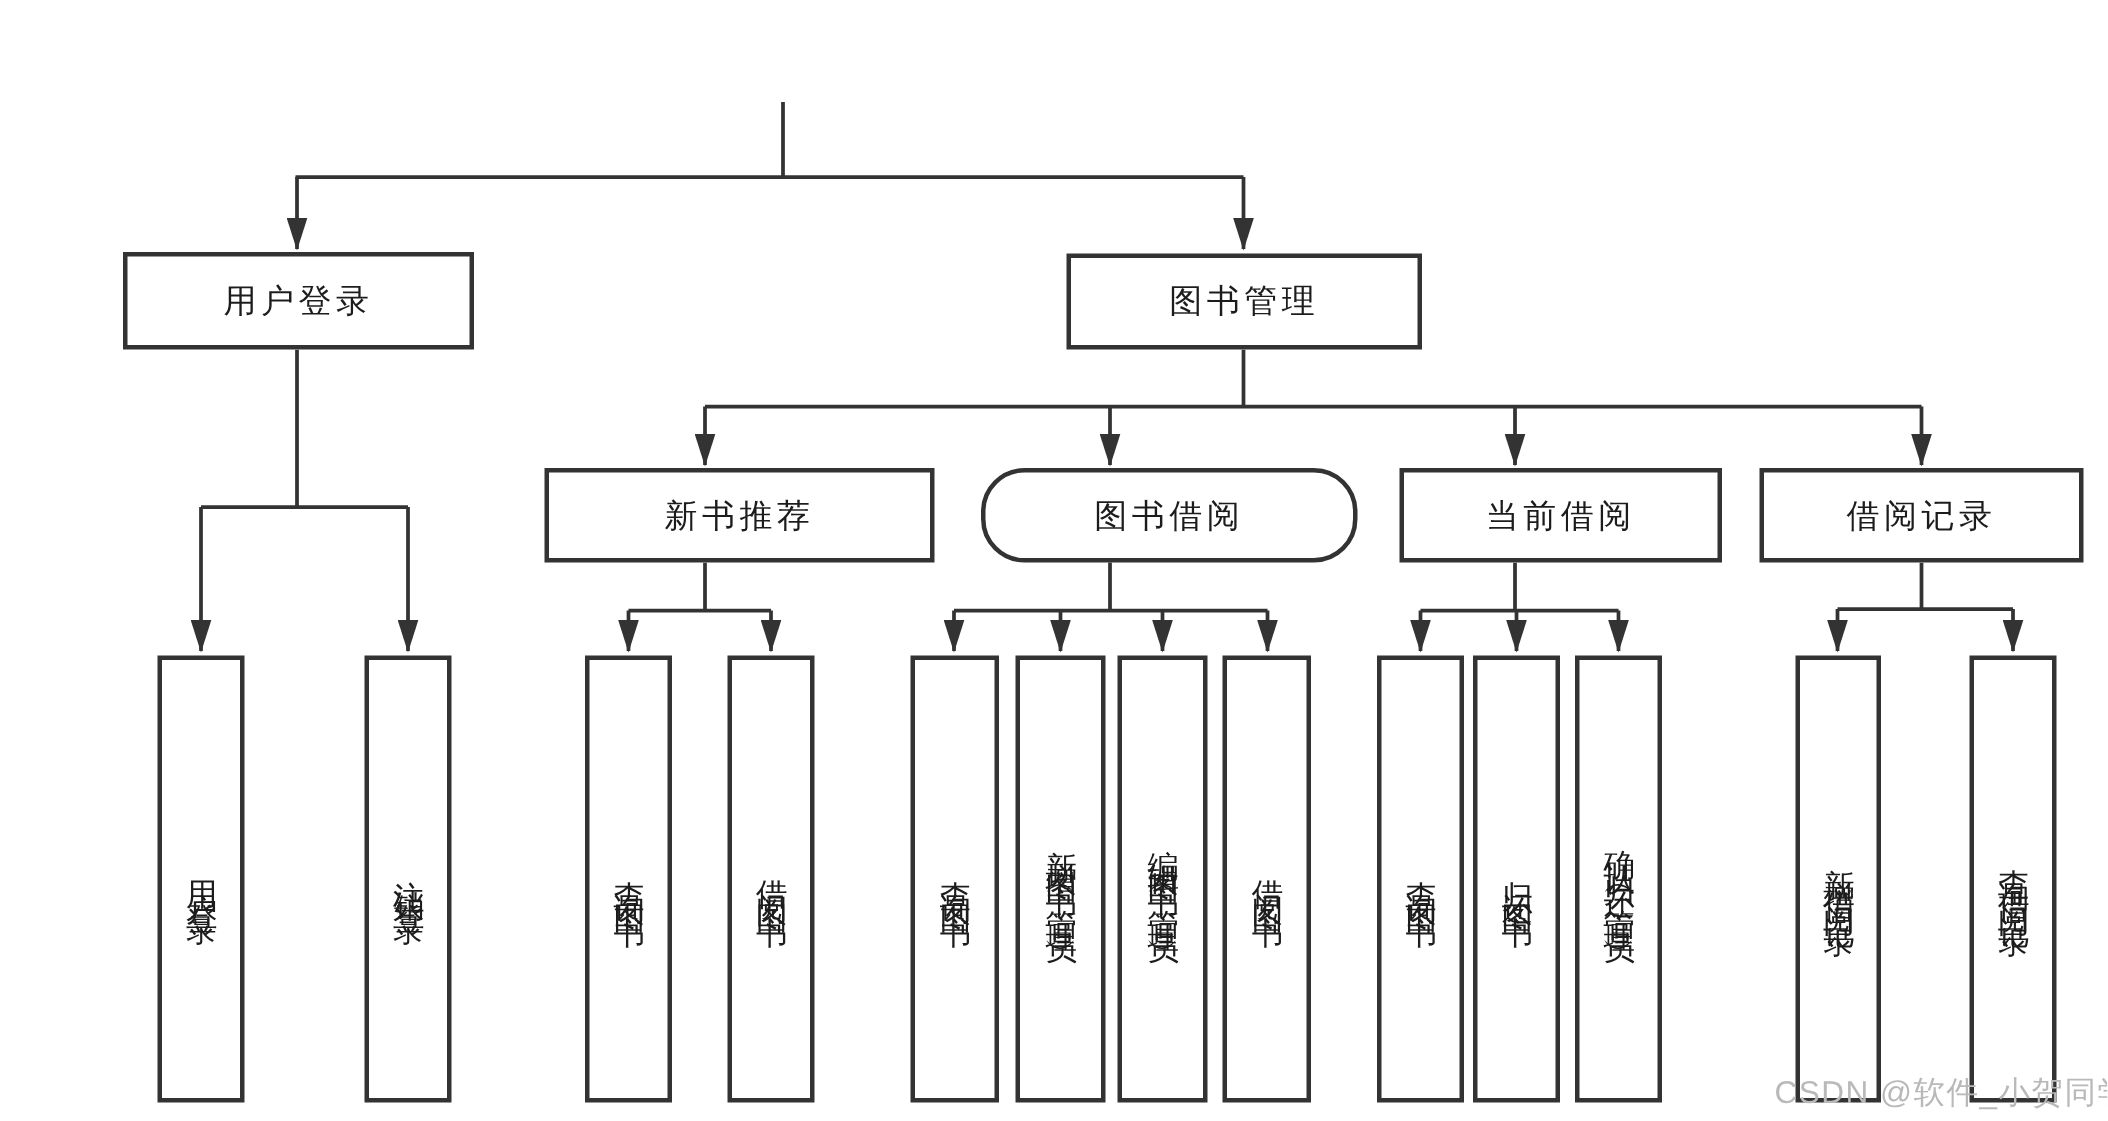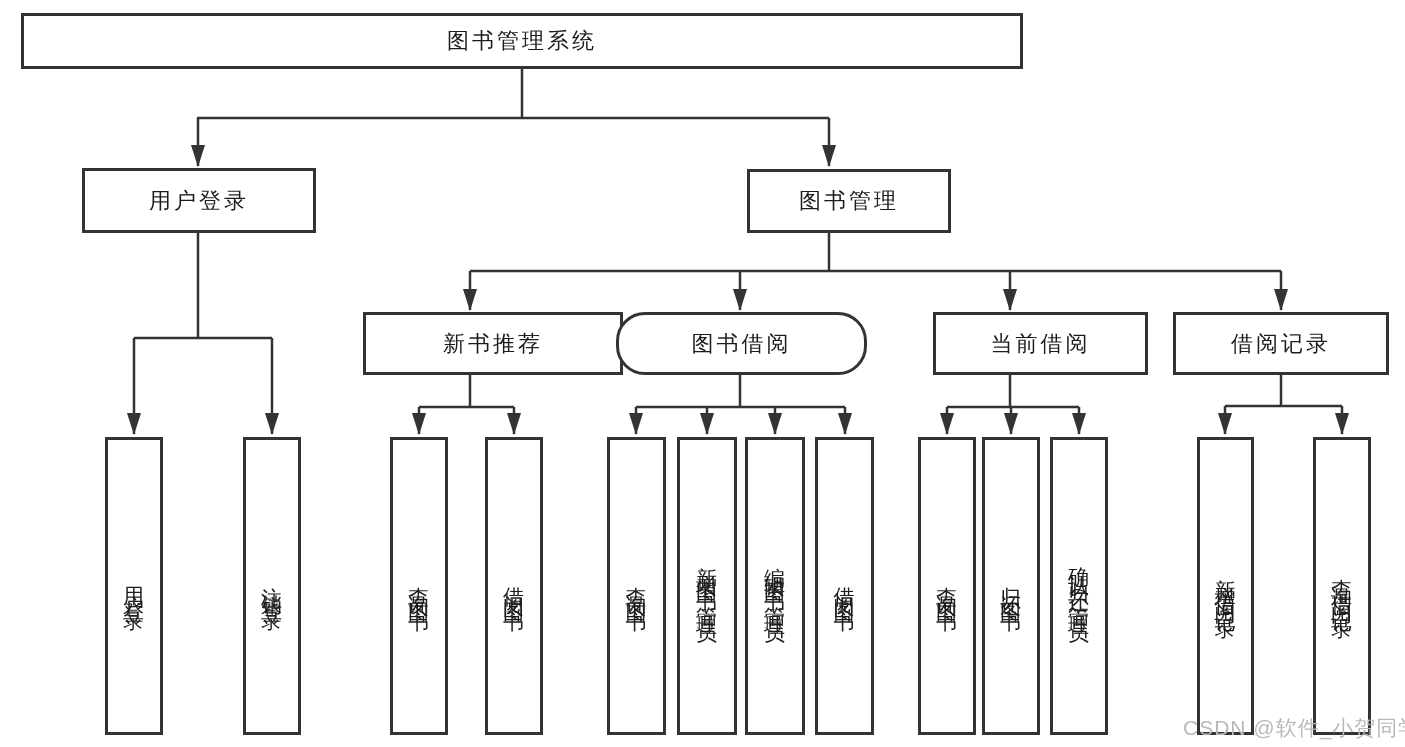--- a/index.html
+++ b/index.html
@@ -105,35 +105,32 @@
 
       <g>
         <path d="M1281 375 V406"></path>
         <path d="M1225 406 H1342"></path>
         <path d="M1225 406 V434" marker-end="url(#ah)"></path>
         <path d="M1342 406 V434" marker-end="url(#ah)"></path>
       </g>
     </g>
   </svg>
 
-  <div class="node hnode" style="left:21px;top:13px;width:1002px;height:56px;">
-    <span>图书管理系统</span>
-  </div>
 
   <div class="node hnode" style="left:82px;top:168px;width:234px;height:65px;">
     <span>用户登录</span>
   </div>
-  <div class="node hnode" style="left:711px;top:169px;width:204px;height:64px;margin-left:36px;">
+  <div class="node hnode" style="left:711px;top:169px;width:237px;height:64px;">
     <span>图书管理</span>
   </div>
 
   <div class="node hnode" style="left:363px;top:312px;width:260px;height:63px;">
     <span>新书推荐</span>
   </div>
-  <div class="node hnode" style="left:616px;top:312px;width:251px;height:63px;border-radius:29px;">
+  <div class="node hnode" style="left:654px;top:312px;width:251px;height:63px;border-radius:29px;">
     <span>图书借阅</span>
   </div>
   <div class="node hnode" style="left:903px;top:312px;width:215px;height:63px;margin-left:30px;">
     <span>当前借阅</span>
   </div>
   <div class="node hnode" style="left:1173px;top:312px;width:216px;height:63px;">
     <span>借阅记录</span>
   </div>
 
   <div class="node vnode" style="left:105px;top:437px;width:58px;height:298px;">

